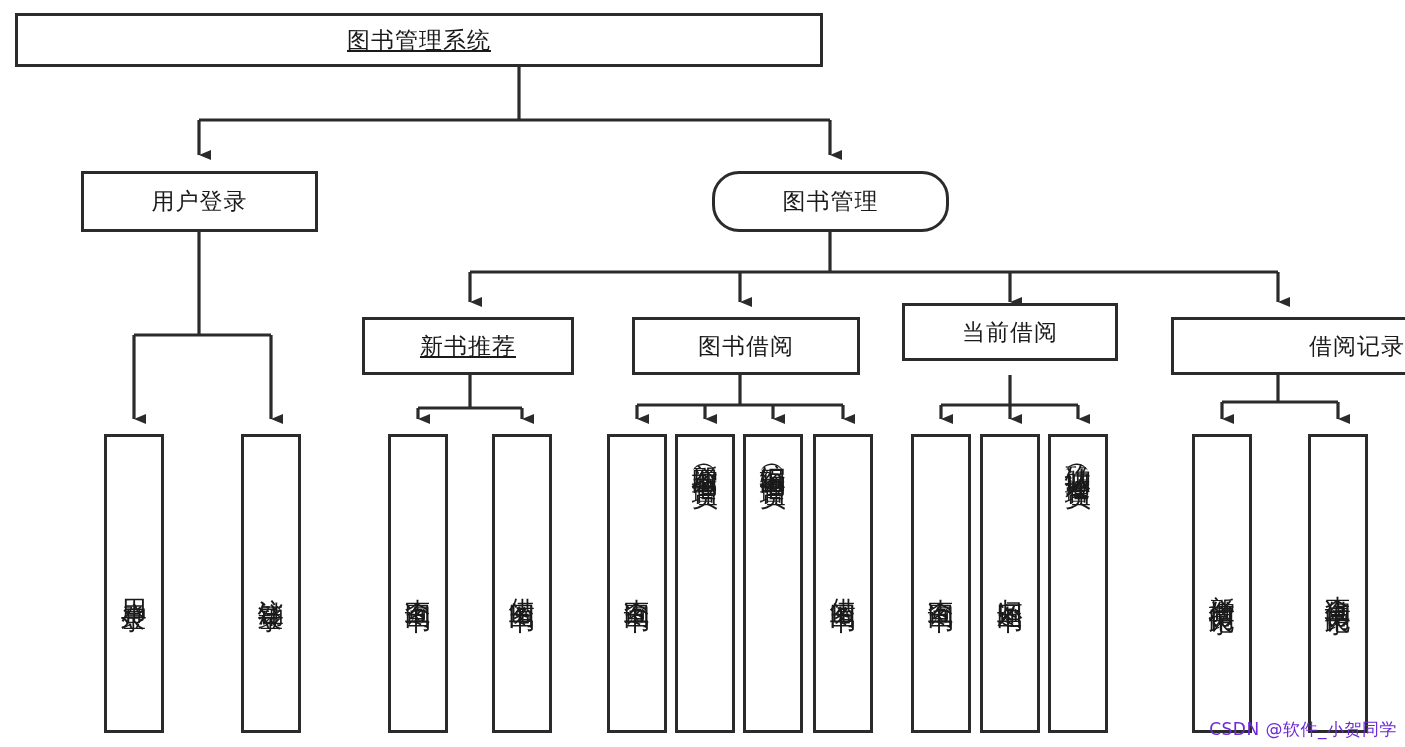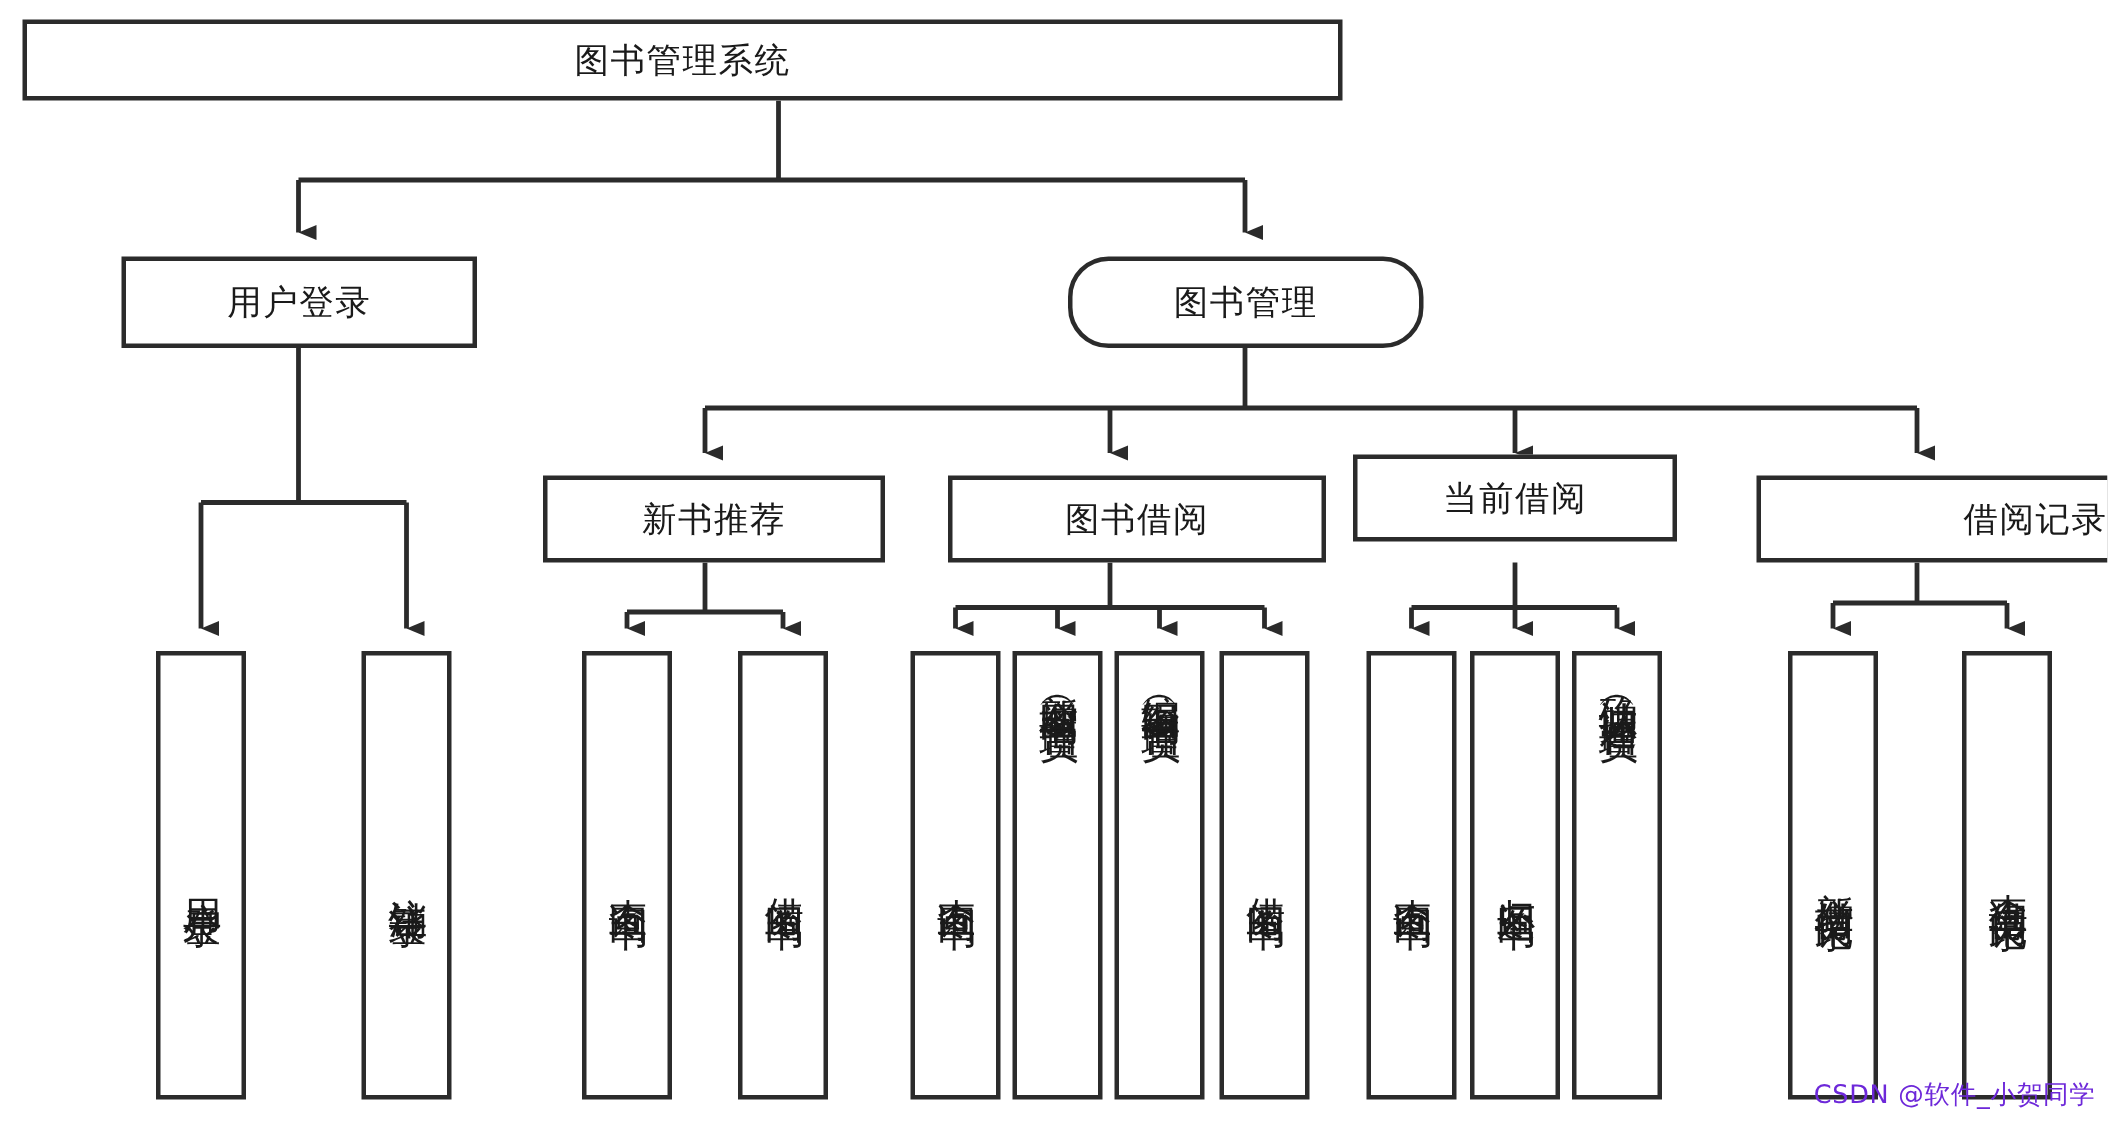--- a/index.html
+++ b/index.html
@@ -112,37 +112,37 @@
       <path d="M1010,405 L1010,419" marker-end="url(#arrow)"></path>
       <path d="M1078,405 L1078,419" marker-end="url(#arrow)"></path>
 
       <path d="M1278,375 L1278,402"></path>
       <path d="M1222,402 L1338,402"></path>
       <path d="M1222,402 L1222,419" marker-end="url(#arrow)"></path>
       <path d="M1338,402 L1338,419" marker-end="url(#arrow)"></path>
     </g>
   </svg>
 
-  <div class="node horiz" style="left:15px; top:13px; width:880px; height:54px;">
+  <div class="node horiz" style="left:15px; top:13px; width:808px; height:54px;text-decoration:underline;">
     <span>图书管理系统</span>
   </div>
 
   <div class="node horiz" style="left:81px; top:171px; width:237px; height:61px;">
     <span>用户登录</span>
   </div>
 
   <div class="node horiz" style="left:712px; top:171px; width:237px; height:61px;border-radius:27px;">
     <span>图书管理</span>
   </div>
 
-  <div class="node horiz" style="left:362px; top:317px; width:228px; height:58px;">
+  <div class="node horiz" style="left:362px; top:317px; width:212px; height:58px;text-decoration:underline;">
     <span>新书推荐</span>
   </div>
 
-  <div class="node horiz" style="left:632px; top:317px; width:252px; height:58px;">
+  <div class="node horiz" style="left:632px; top:317px; width:228px; height:58px;">
     <span>图书借阅</span>
   </div>
 
   <div class="node horiz" style="left:902px; top:303px; width:216px; height:58px;">
     <span>当前借阅</span>
   </div>
 
   <div class="node horiz" style="left:1171px; top:317px; width:237px; height:58px;justify-content:flex-end;">
     <span>借阅记录</span>
   </div>

